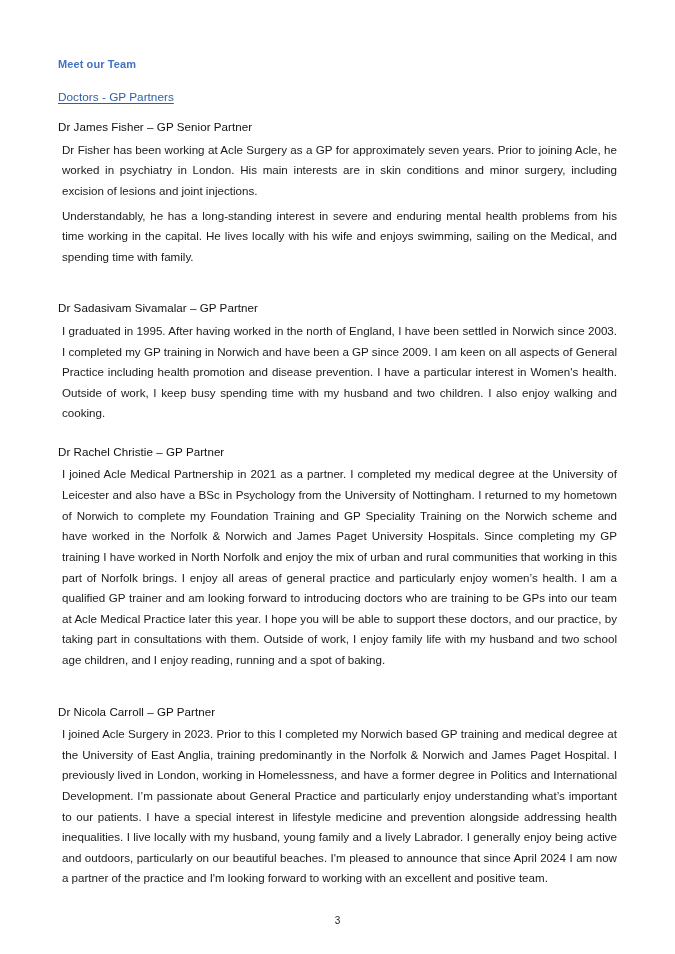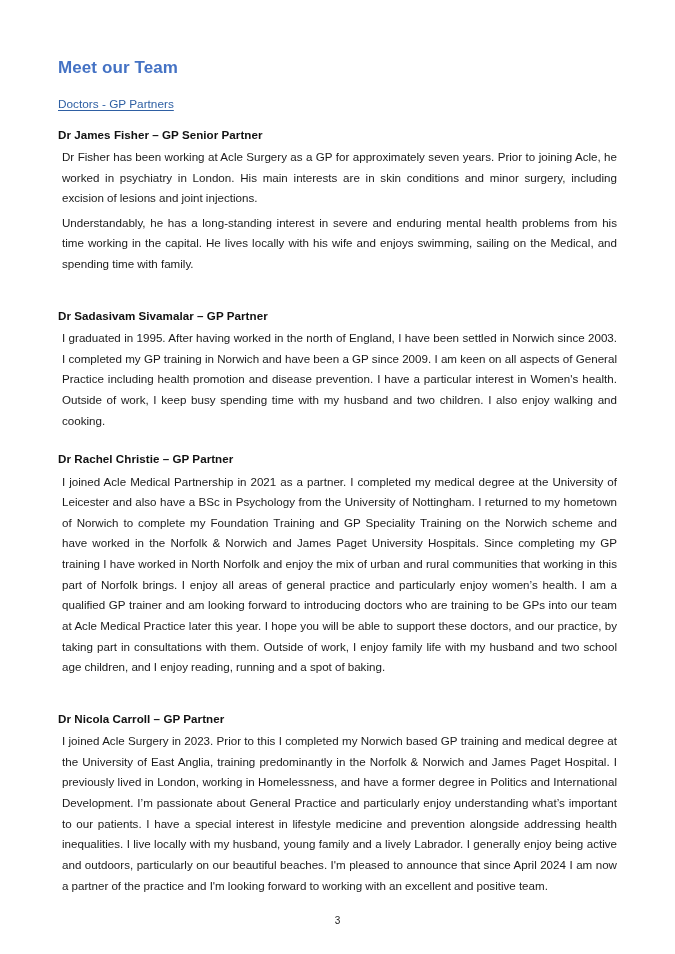--- a/index.html
+++ b/index.html
@@ -22,21 +22,21 @@
 
   .content {
     position: absolute;
     left: 58px;
     top: 58px;
     width: 563px;
   }
 
   
   .doc-title {
-    font-size: 17px;
+    font-size: 11px;
     font-weight: bold;
     color: #4472C4;
     letter-spacing: 0.1px;
     margin: 0 0 16px 0;
     line-height: 1.2;
   }
 
   .section-link {
     display: inline-block;
     font-size: 11.8px;
@@ -52,21 +52,21 @@
   
   .bio {
     margin: 0 0 22px 0;
   }
   .bio.tight {
     margin-bottom: 6px;
   }
 
   .bio-name {
     font-size: 11.6px;
-    font-weight: bold;
+    font-weight: normal;
     color: #111111;
     line-height: 1.5;
     margin: 0 0 1px 0;
     letter-spacing: 0.05px;
   }
 
   .bio-body {
     font-size: 11.6px;
     font-weight: normal;
     color: #1a1a1a;

